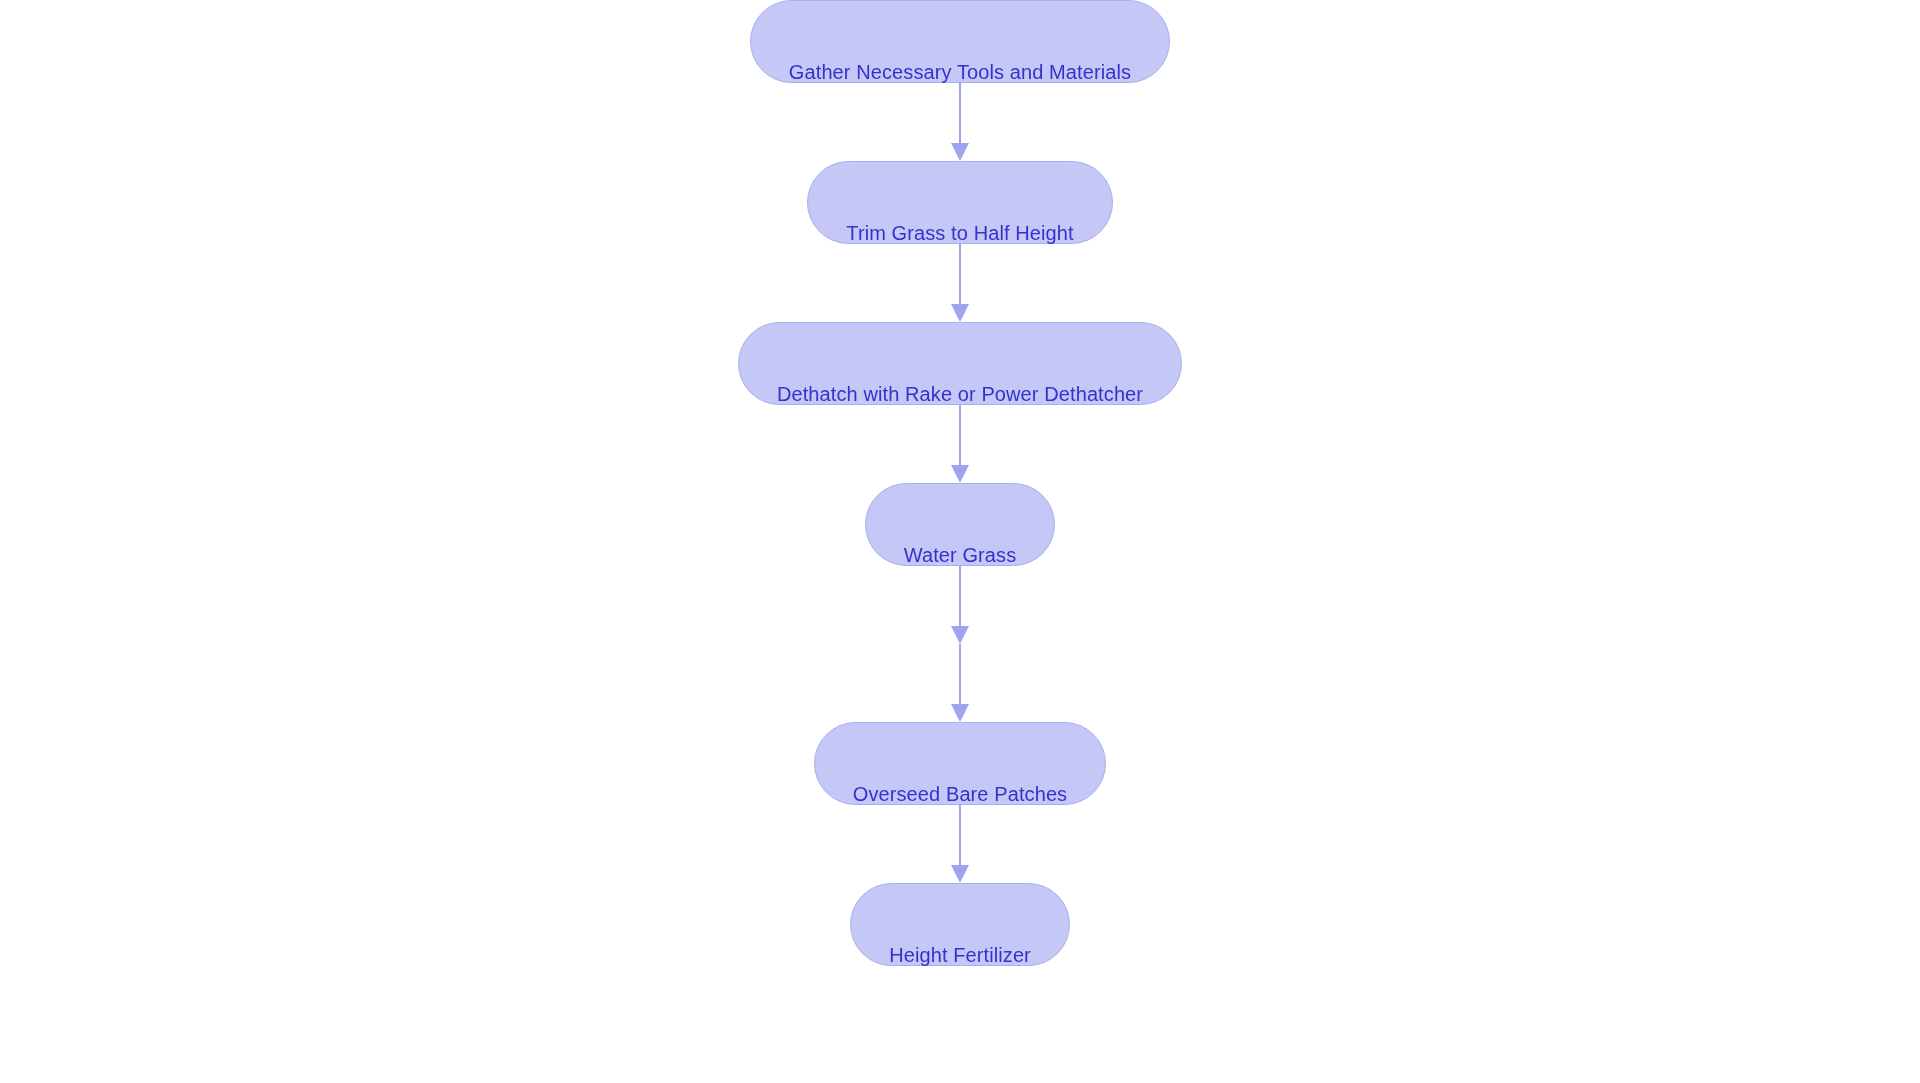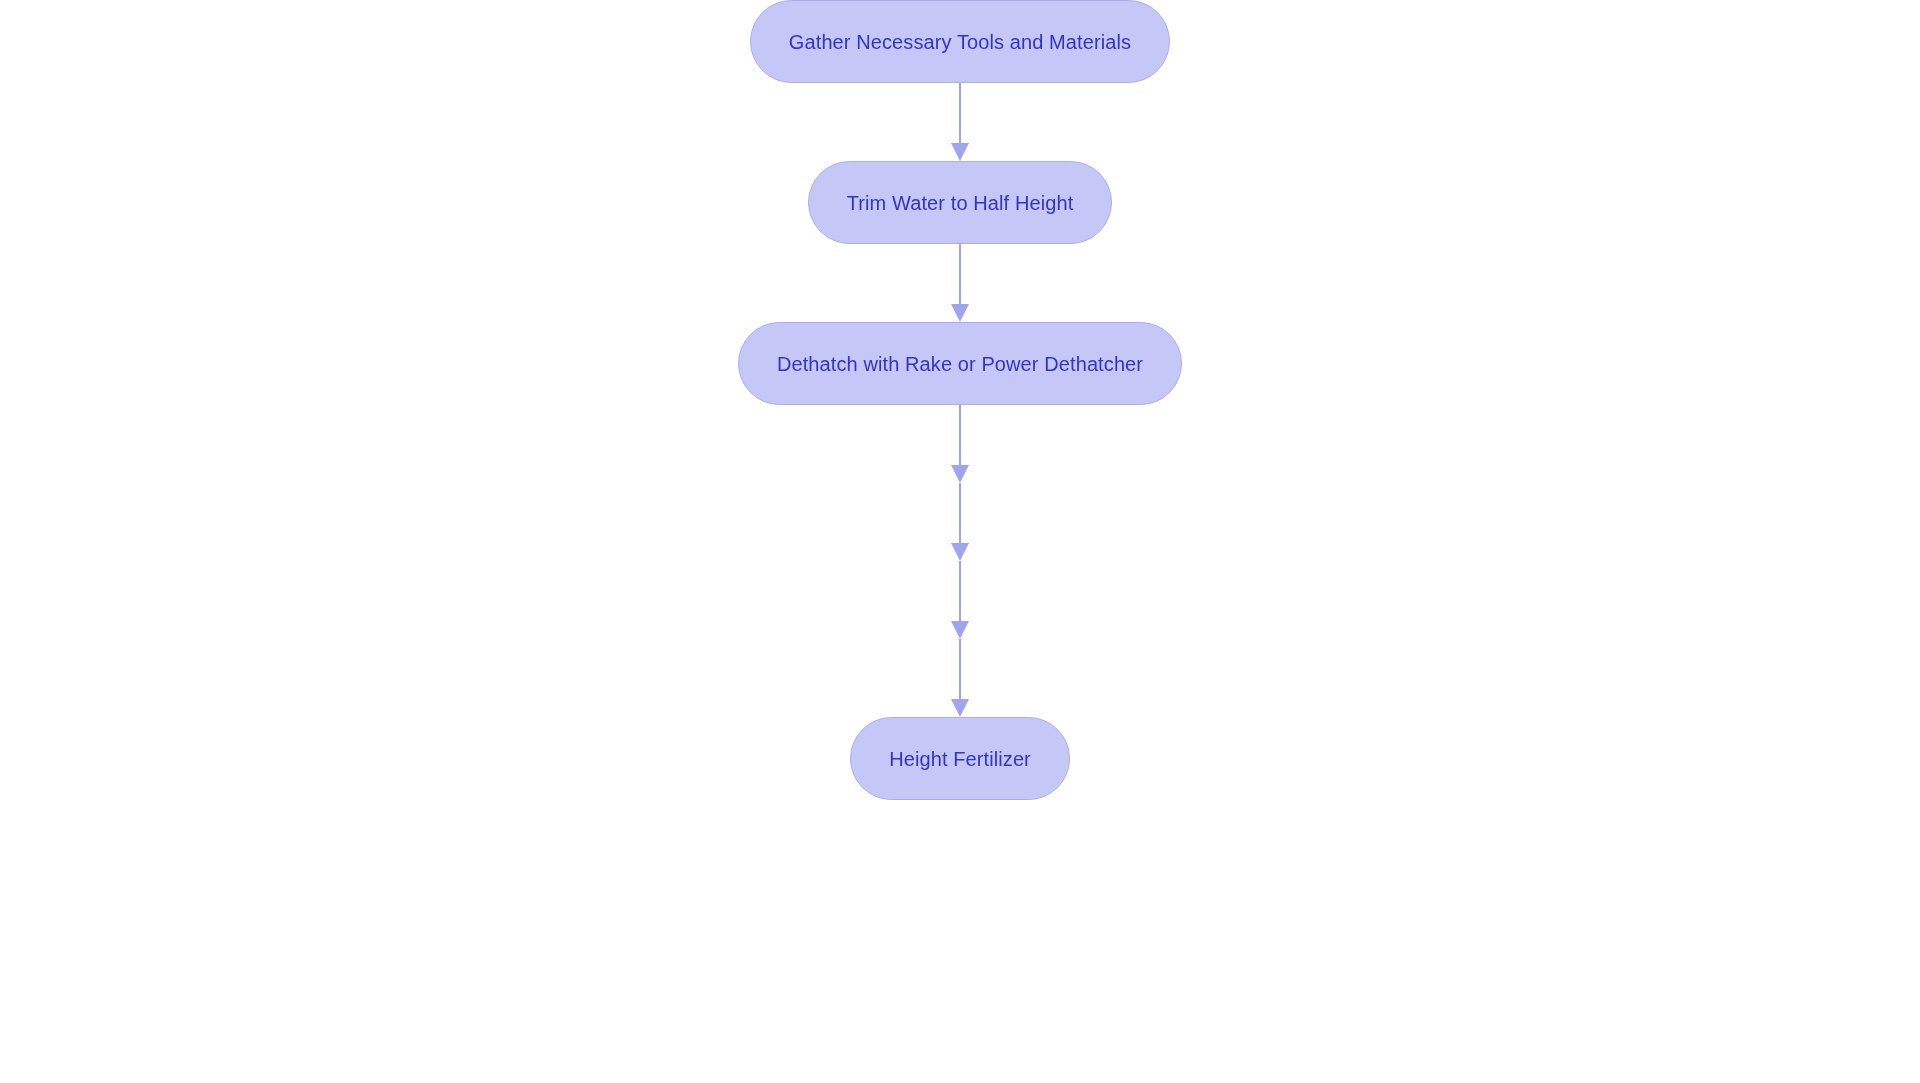--- a/index.html
+++ b/index.html
@@ -32,23 +32,23 @@
     align-items: center;
   }
 
   .node {
     box-sizing: border-box;
     height: 83px;
     border-radius: 42px;
     background: #c5c8f7;
     border: 1.4px solid #a9adf0;
     display: flex;
-    align-items: center;
+    align-items: flex-end;
     justify-content: center;
-    padding: 12px 38px;
+    padding: 0 38px;
     flex: 0 0 auto;
   }
 
   .node-label {
     color: #3333cc;
     font-family: "Liberation Sans", sans-serif;
     font-size: 20px;
     line-height: 1;
     letter-spacing: 0.1px;
     white-space: nowrap;
@@ -93,49 +93,55 @@
     <div class="node">
       <span class="node-label">Gather Necessary Tools and Materials</span>
     </div>
 
     <div class="connector">
       <div class="stem"></div>
       <div class="head"></div>
     </div>
 
     <div class="node">
-      <span class="node-label">Trim Water to Half Height</span>
+      <span class="node-label">Trim Grass to Half Height</span>
     </div>
 
     <div class="connector">
       <div class="stem"></div>
       <div class="head"></div>
     </div>
 
     <div class="node">
       <span class="node-label">Dethatch with Rake or Power Dethatcher</span>
     </div>
 
     <div class="connector">
       <div class="stem"></div>
       <div class="head"></div>
     </div>
 
+    <div class="node">
+      <span class="node-label">Water Grass</span>
+    </div>
 
     <div class="connector">
       <div class="stem"></div>
       <div class="head"></div>
     </div>
 
 
     <div class="connector">
       <div class="stem"></div>
       <div class="head"></div>
     </div>
 
+    <div class="node">
+      <span class="node-label">Overseed Bare Patches</span>
+    </div>
 
     <div class="connector">
       <div class="stem"></div>
       <div class="head"></div>
     </div>
 
     <div class="node">
       <span class="node-label">Height Fertilizer</span>
     </div>
 

